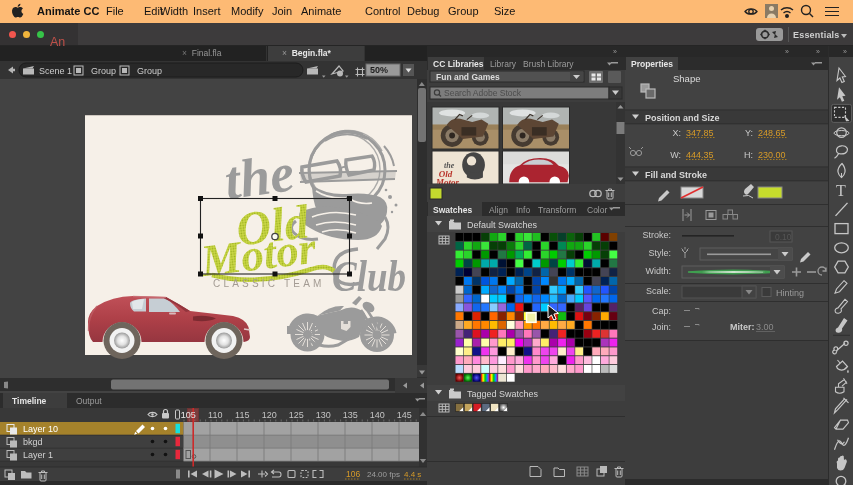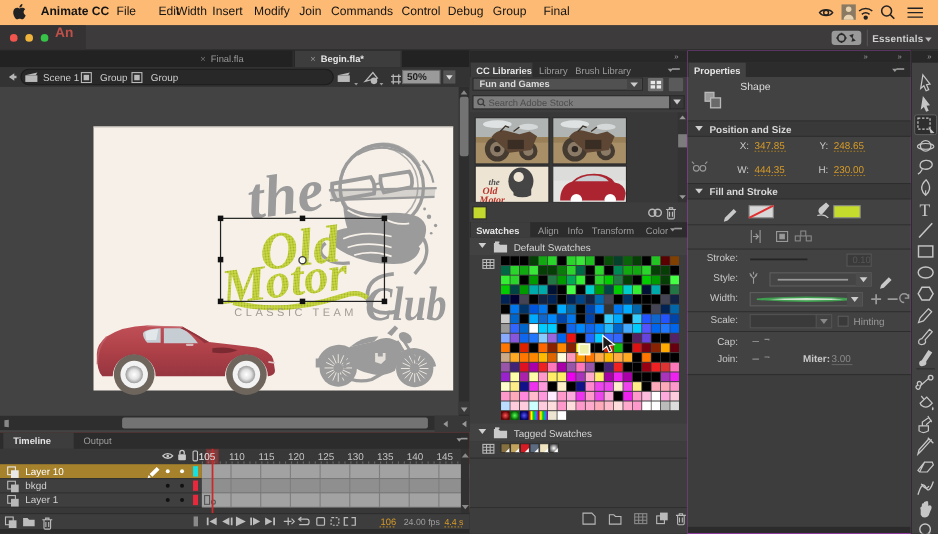--- a/index.html
+++ b/index.html
@@ -22,25 +22,25 @@
  <svg width="853" height="23">
       <path transform="translate(12,4) scale(0.72)" fill="#222" d="M13.1 9.9c0-2.5 2-3.7 2.1-3.8-1.1-1.7-2.9-1.9-3.5-1.9-1.5-.2-2.9.9-3.7.9-.8 0-1.9-.9-3.2-.86-1.6 0-3.1 1-4 2.4-1.7 3-0.4 7.4 1.2 9.8.8 1.2 1.8 2.5 3 2.4 1.2 0 1.7-.8 3.2-.8 1.5 0 1.9.8 3.2.76 1.3 0 2.2-1.2 3-2.4.9-1.4 1.3-2.7 1.3-2.8-.03-.01-2.5-1-2.6-3.7zM10.7 2.6c.7-.8 1.1-1.9 1-3-1 0-2.1.65-2.8 1.4-.6.7-1.2 1.8-1 2.9 1.1.1 2.2-.55 2.8-1.3z"></path>
     </svg>
  <span style="left:37px;font-weight:bold">Animate CC</span>
  <span style="left:106px">File</span>
     <span style="left:144px">Edit</span>
  <span style="left:160px">Width</span>
     <span style="left:193px">Insert</span>
  <span style="left:231px">Modify</span>
     <span style="left:272px">Join</span>
- <span style="left:301px">Commands</span>
+ <span style="left:301px">Animate</span>
     <span style="left:365px">Control</span>
  <span style="left:407px">Debug</span>
     <span style="left:448px">Group</span>
- <span style="left:494px">Final</span>
+ <span style="left:494px">Size</span>
  <svg width="853" height="23">
  <g stroke="#222" fill="none" stroke-width="1.3">
   <path d="M745 11.5c2.5-3.5 9.5-3.5 12 0c-2.5 3.5-9.5 3.5-12 0z"></path>
         <circle cx="751" cy="11.5" r="2.2"></circle>
  </g>
  <rect x="765" y="4" width="13" height="14" fill="#8a7a64"></rect>
       <circle cx="771.5" cy="8.5" r="2.5" fill="#e8d2b0"></circle>
       <path d="M767 18c0-3 2-4.5 4.5-4.5S776 15 776 18z" fill="#e8d2b0"></path>
  <g stroke="#222" fill="none" stroke-width="1.4">
   <path d="M781 10a9 9 0 0 1 12 0M783.5 13a5.5 5.5 0 0 1 7 0"></path>
@@ -49,21 +49,21 @@
         <path d="M809.5 13.5l3.5 3.5"></path>
   <path d="M825 7.5h14M825 11.5h14M825 15.5h14" stroke-width="1.2"></path>
  </g>
     </svg>
 </div>
 <div class="abs" id="titlebar">
  <div class="abs" style="left:0;top:0;width:78px;height:22px;background:#343233"></div>
  <div class="tl" style="left:9px;background:#f2554e"></div>
  <div class="tl" style="left:23px;background:#f0b43c"></div>
  <div class="tl" style="left:37px;background:#36c348"></div>
- <div class="abs" style="left:50px;top:0;font-size:12.5px;font-weight:bold;color:#bf5049">An</div>
+ <div class="abs" style="left:50px;top:12px;font-size:12.5px;font-weight:normal;color:#bf5049">An</div>
  <div class="abs" style="left:756px;top:5px;width:27px;height:13px;background:#999;border-radius:3px">
    <svg width="27" height="13">
         <circle cx="9" cy="6.5" r="3.4" fill="none" stroke="#2b2b2b" stroke-width="1.6"></circle>
         <path d="M9 1.8v1.6M9 9.6v1.6M4.3 6.5h1.6M12.1 6.5h1.6" stroke="#2b2b2b" stroke-width="1.4"></path>
         <path d="M16 4l4-1-1 4zM22 9l-4 1 1-4z" fill="#2b2b2b"></path>
       </svg>
  </div>
  <div class="abs" style="left:788px;top:4px;width:1px;height:15px;background:#565656"></div>
  <div class="abs" style="left:793px;top:7px;font-size:9px;font-weight:bold;color:#cfcfcf;letter-spacing:0.2px">Essentials</div>
  <div class="abs" style="left:841px;top:11px;width:0;height:0;border-left:3.5px solid transparent;border-right:3.5px solid transparent;border-top:4px solid #bbb"></div>

